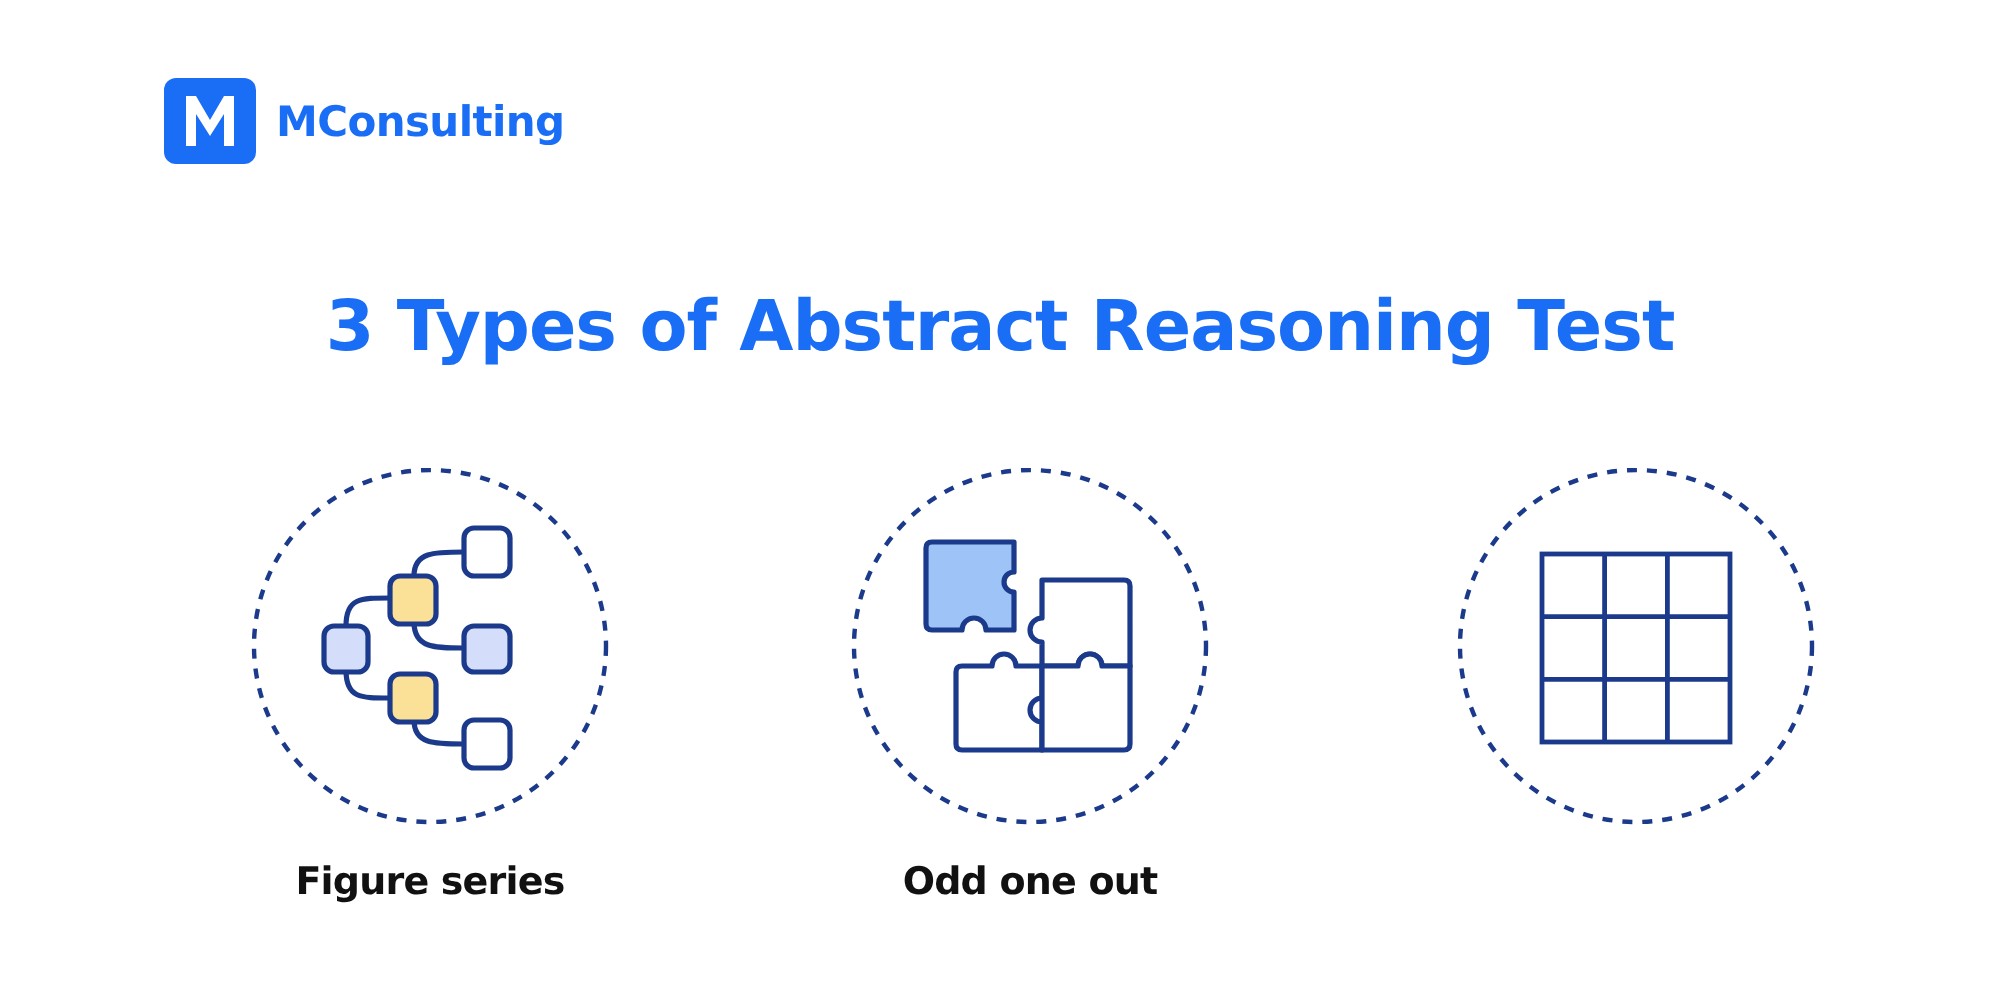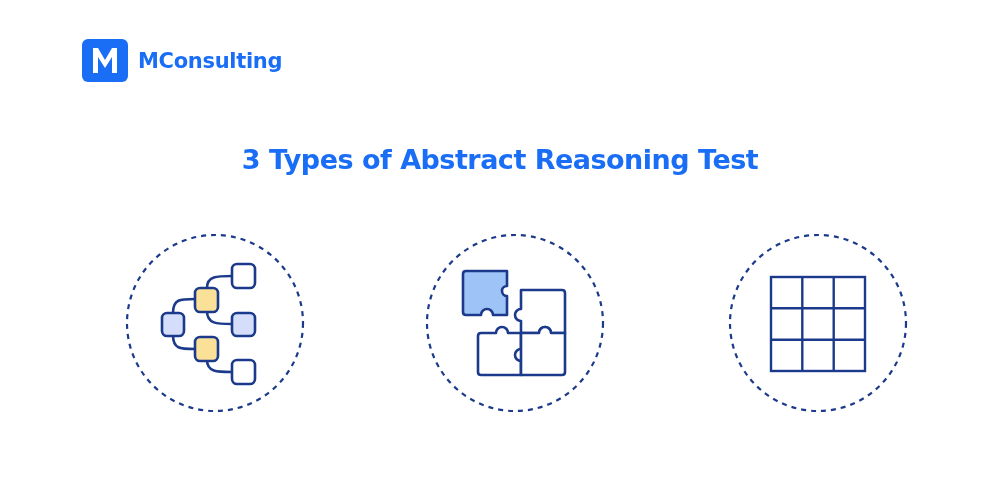--- a/index.html
+++ b/index.html
@@ -11,21 +11,21 @@
     .logo-mark {
       width: 46px; height: 43px; background: #1a6ef5; border-radius: 6px; position: relative;
     }
     .logo-mark svg { position: absolute; left: 0; top: 0; }
     .logo-text {
       margin-left: 10px; color: #1a6ef5; font-weight: bold; font-size: 21px; line-height: 22px;
       letter-spacing: -0.3px;
     }
     .title {
       position: absolute; left: 0; right: 0; top: 144px; text-align: center;
-      color: #1a6ef5; font-weight: bold; font-size: 27px; letter-spacing: -0.5px;
+      color: #1a6ef5; font-weight: bold; font-size: 35px; letter-spacing: -0.5px;
       font-family: "DejaVu Sans", "Liberation Sans", sans-serif;
     }
     .item { position: absolute; top: 234px; width: 180px; }
     .item svg { display: block; }
     .label {
       position: absolute; top: 196px; left: -60px; width: 300px; text-align: center;
       font-weight: bold; font-size: 19px; color: #111111; letter-spacing: -0.4px;
     }
   </style>
 </head>
@@ -57,36 +57,38 @@
     </g>
     <g stroke="#1c3a8c" stroke-width="2.6">
       <rect x="37" y="79" width="22" height="23" rx="5" fill="#d4defb"></rect>
       <rect x="70" y="54" width="23" height="24" rx="5" fill="#fbe197"></rect>
       <rect x="70" y="103" width="23" height="24" rx="5" fill="#fbe197"></rect>
       <rect x="107" y="30" width="23" height="24" rx="5" fill="#ffffff"></rect>
       <rect x="107" y="79" width="23" height="23" rx="5" fill="#d4defb"></rect>
       <rect x="107" y="126" width="23" height="24" rx="5" fill="#ffffff"></rect>
     </g>
   </svg>
+  <div class="label">Figure series</div>
 </div>
 
 <div class="item" style="left:425px;">
   <svg width="180" height="180" viewBox="0 0 180 180">
     <circle cx="90" cy="89" r="88" fill="none" stroke="#1c3a8c" stroke-width="2.2" stroke-dasharray="5 5"></circle>
     <g stroke="#1c3a8c" stroke-width="2.6" stroke-linejoin="round">
 
       <path d="M41 37 H82 V52 A5 5 0 0 0 82 62 V81 H68 A6 6 0 0 0 56 81 H41 Q38 81 38 78 V40 Q38 37 41 37 Z" fill="#9ec4f7"></path>
 
       <path d="M96 56 H137 Q140 56 140 59 V99 H126 A6 6 0 0 0 114 99 H96 V87 A5 5 0 0 1 96 75 Z" fill="#ffffff"></path>
 
       <path d="M56 99 H71 A6 6 0 0 1 83 99 H96 V115 A5 5 0 0 0 96 127 V141 H56 Q53 141 53 138 V102 Q53 99 56 99 Z" fill="#ffffff"></path>
 
       <path d="M96 99 H114 A6 6 0 0 1 126 99 H140 V138 Q140 141 137 141 H96 Z" fill="#ffffff"></path>
     </g>
   </svg>
+  <div class="label">Odd one out</div>
 </div>
 
 <div class="item" style="left:728px;">
   <svg width="180" height="180" viewBox="0 0 180 180">
     <circle cx="90" cy="89" r="88" fill="none" stroke="#1c3a8c" stroke-width="2.2" stroke-dasharray="5 5"></circle>
     <g fill="none" stroke="#1c3a8c" stroke-width="2.4">
       <rect x="43" y="43" width="94" height="94"></rect>
       <line x1="74.3" y1="43" x2="74.3" y2="137"></line>
       <line x1="105.7" y1="43" x2="105.7" y2="137"></line>
       <line x1="43" y1="74.3" x2="137" y2="74.3"></line>

